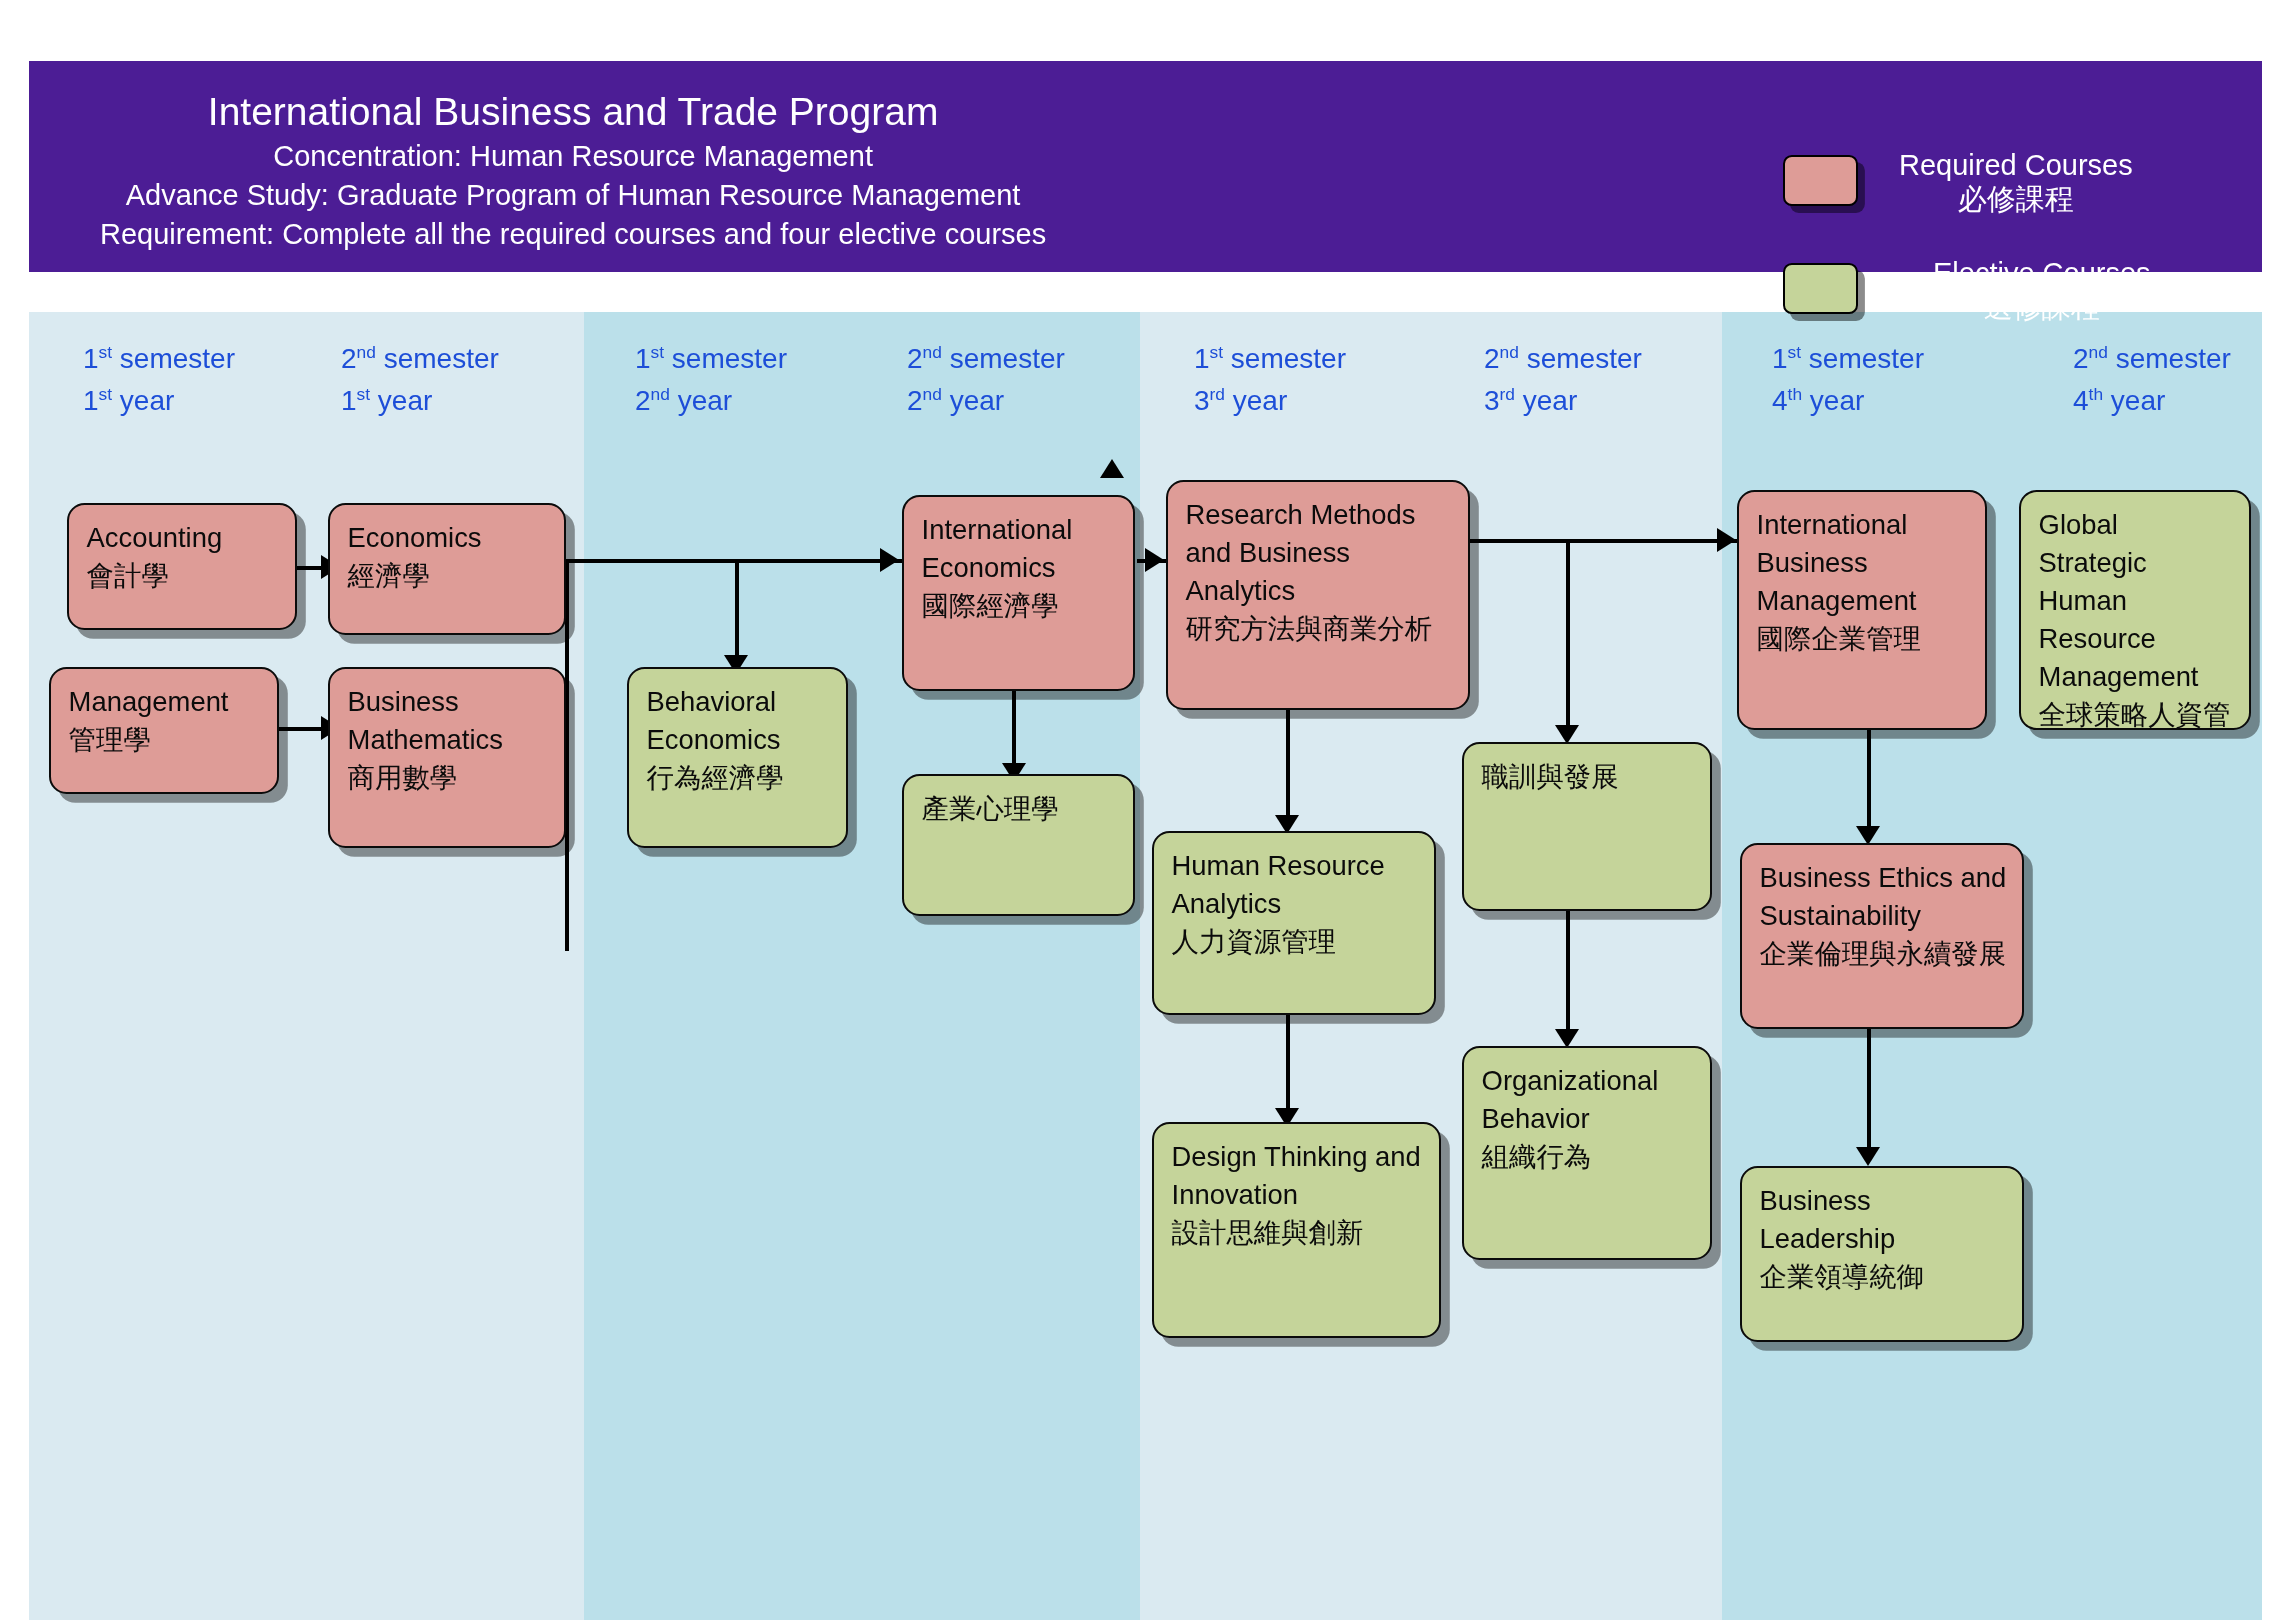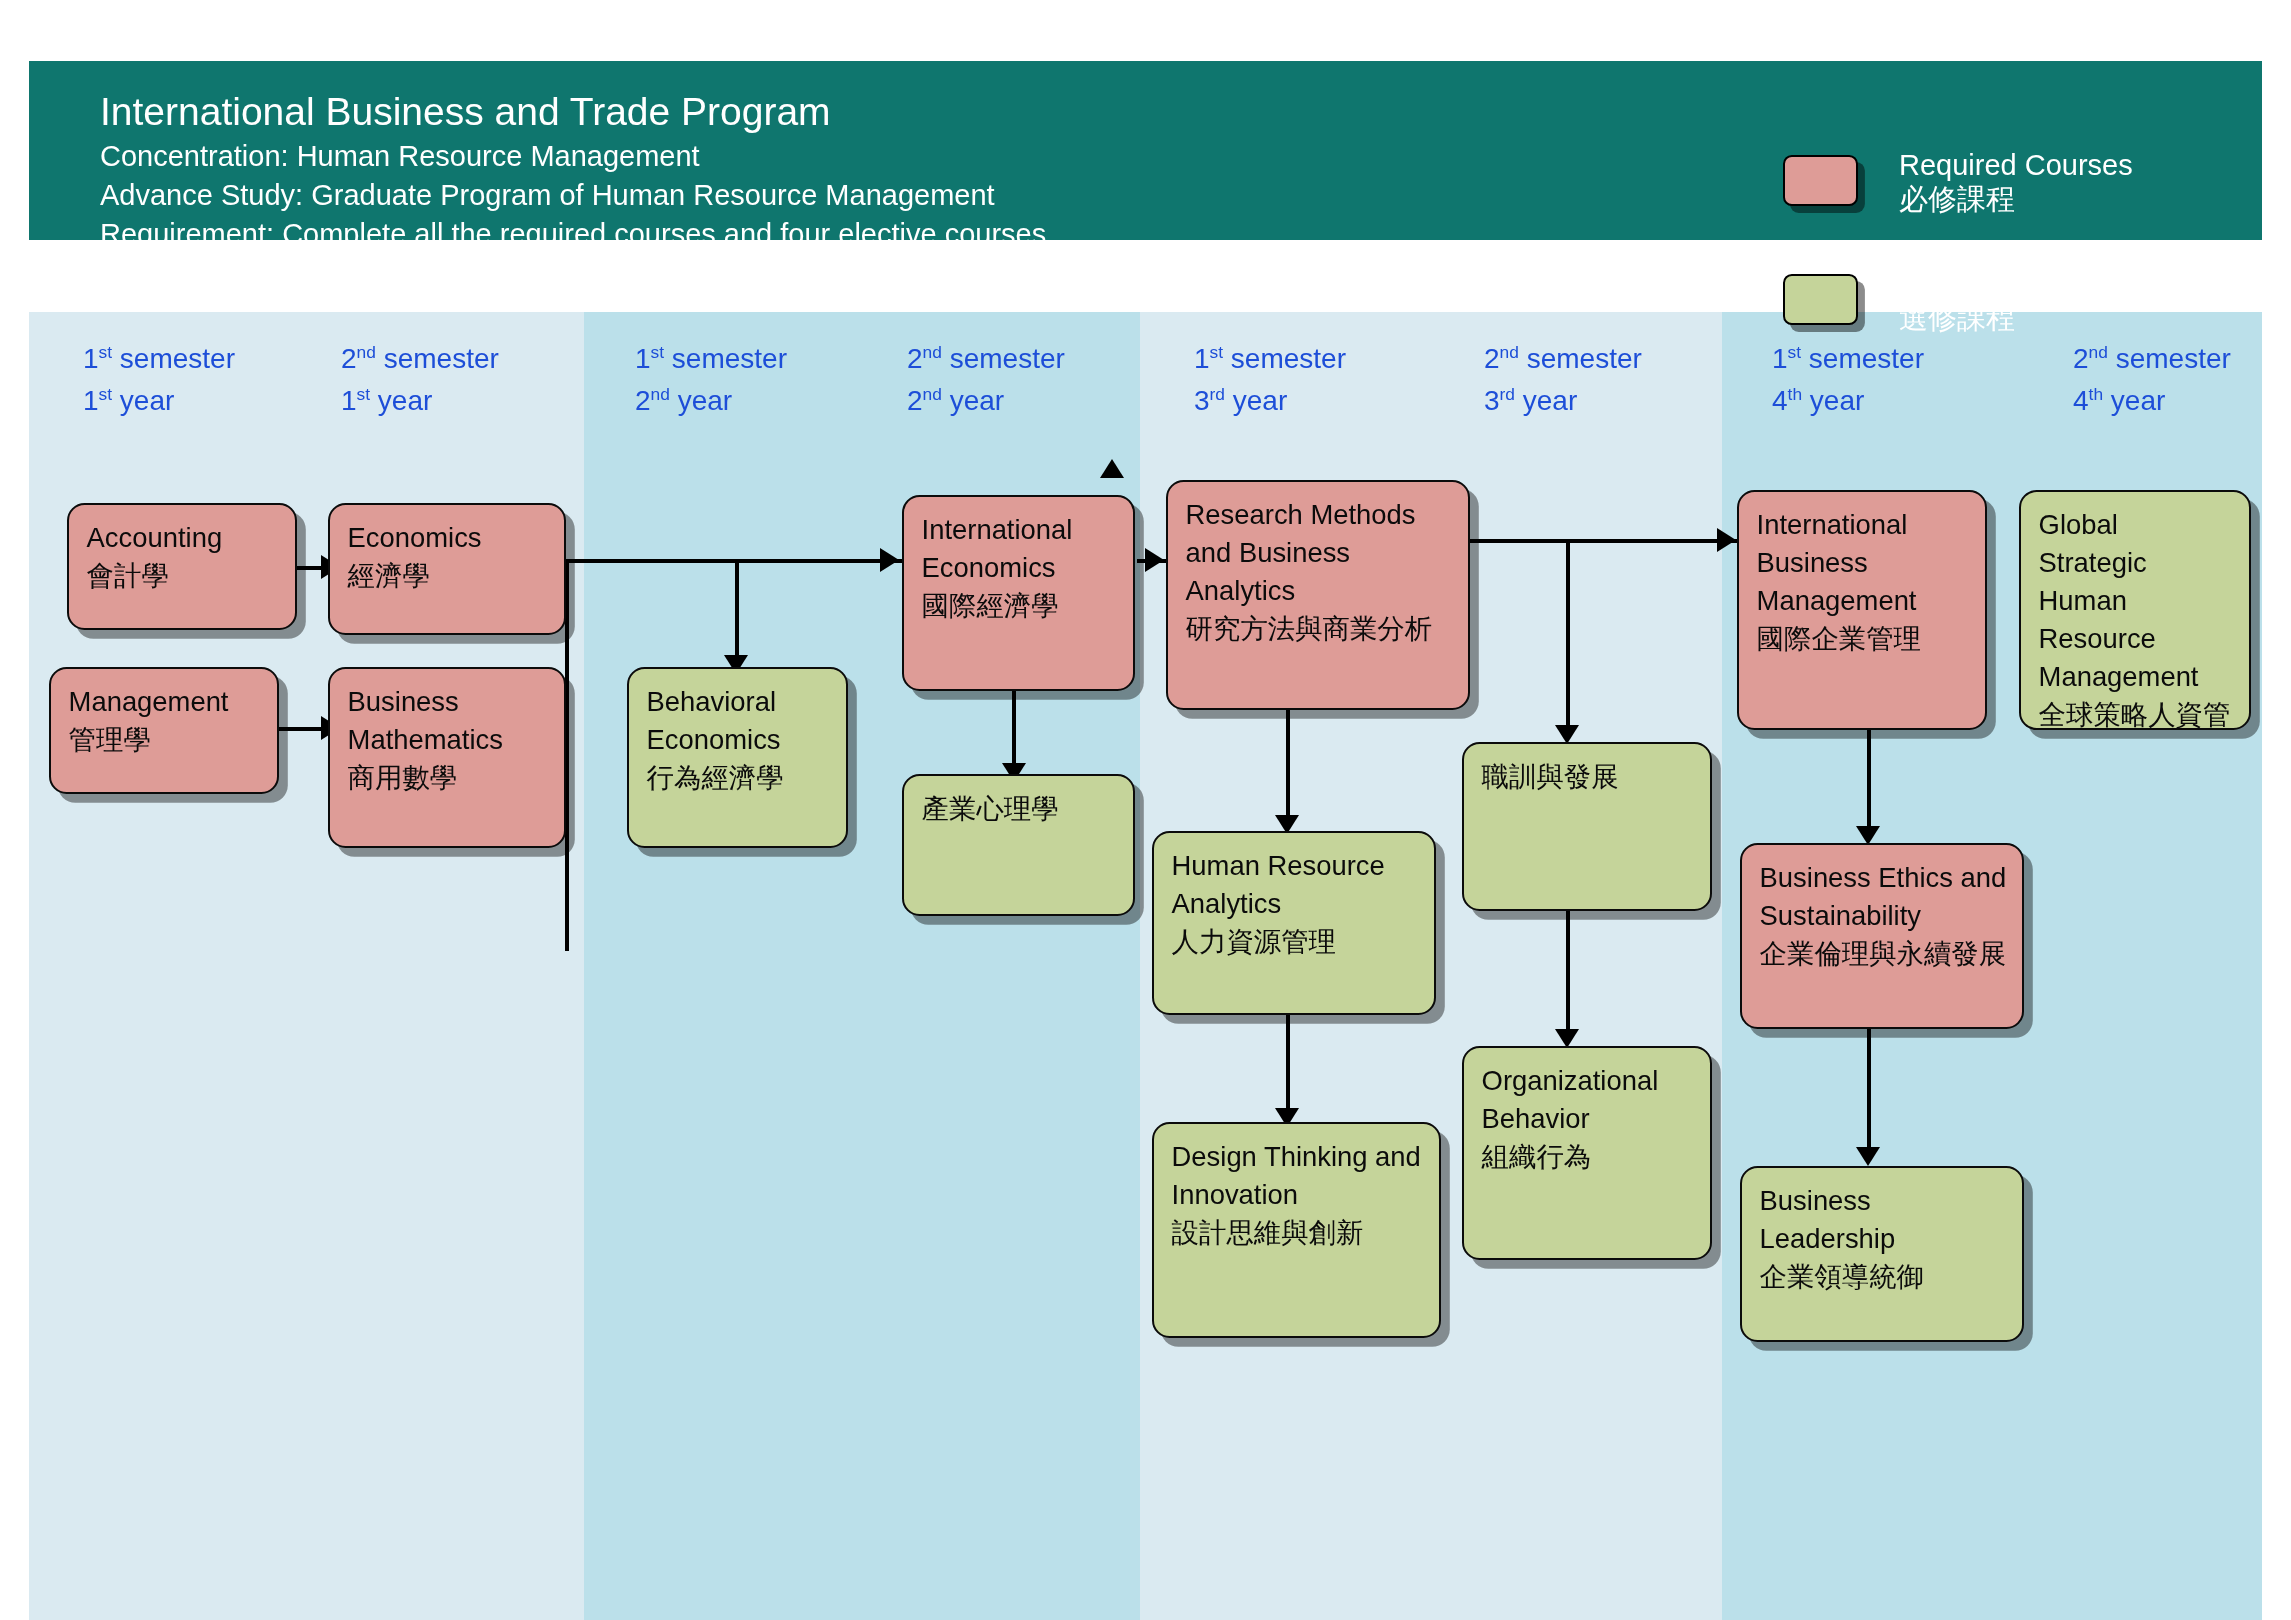--- a/index.html
+++ b/index.html
@@ -14,32 +14,33 @@
 
   
   .band{position:absolute;top:312px;height:1308px;}
   .band-y1{left:29px;  width:555px; background:#daeaf1;}
   .band-y2{left:584px; width:556px; background:#bbe0ea;}
   .band-y3{left:1140px;width:582px; background:#daeaf1;}
   .band-y4{left:1722px;width:540px; background:#bbe0ea;}
 
   
   #header{
-    position:absolute;left:29px;top:61px;width:2233px;height:179px;
-    background:#0f766e;
+    position:absolute;left:29px;top:61px;width:2233px;height:211px;
+    background:#4c1d95;
+    text-align:center;
   }
   #header-texts{position:absolute;left:71px;top:25.5px;color:#ffffff;}
   .h-title{font-size:39px;line-height:50px;white-space:nowrap;}
   .h-sub{font-size:29px;line-height:39px;white-space:nowrap;}
 
   
   #legend{position:absolute;left:1754px;top:27.4px;}
   .legend-row{position:absolute;display:flex;align-items:flex-start;}
   .legend-row.r1{top:59px;left:0;}
-  .legend-row.r2{top:178px;left:0;}
+  .legend-row.r2{top:167px;left:0;gap:34px;}
   .swatch{
     width:71px;height:47px;border:2.9px solid #000;border-radius:8.8px;
     box-shadow:6.9px 6.9px 0 rgba(0,0,0,.45);
     flex:none;margin-top:7.8px;
   }
   .sw-req{background:#de9c97;}
   .sw-ele{background:#c5d49a;}
   .legend-labels{margin-left:41px;color:#fff;}
   .legend-en{font-size:29px;line-height:36px;white-space:nowrap;}
   .legend-zh{font-size:29px;line-height:38px;white-space:nowrap;

